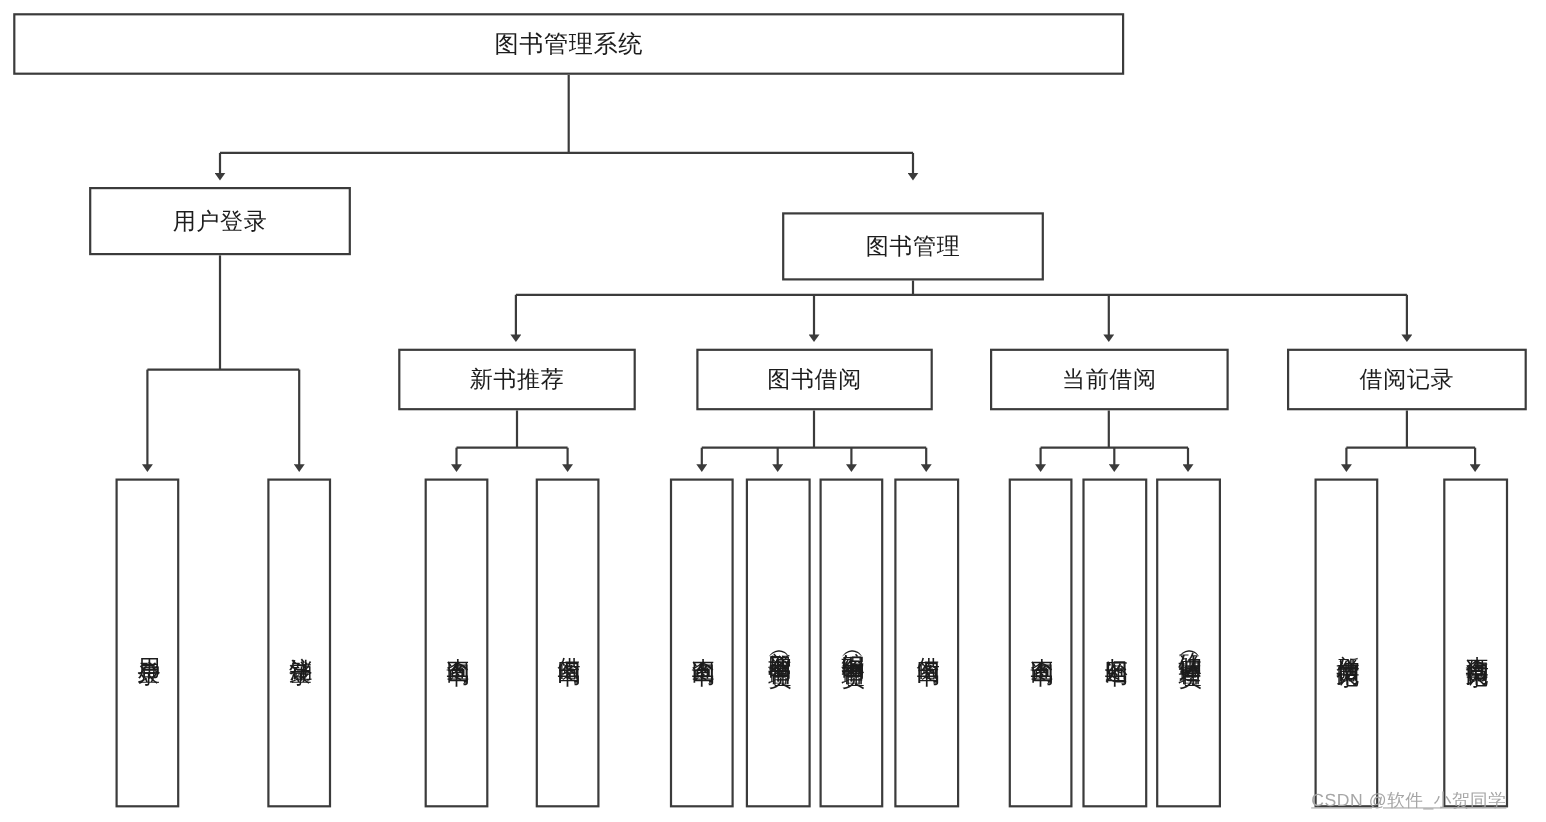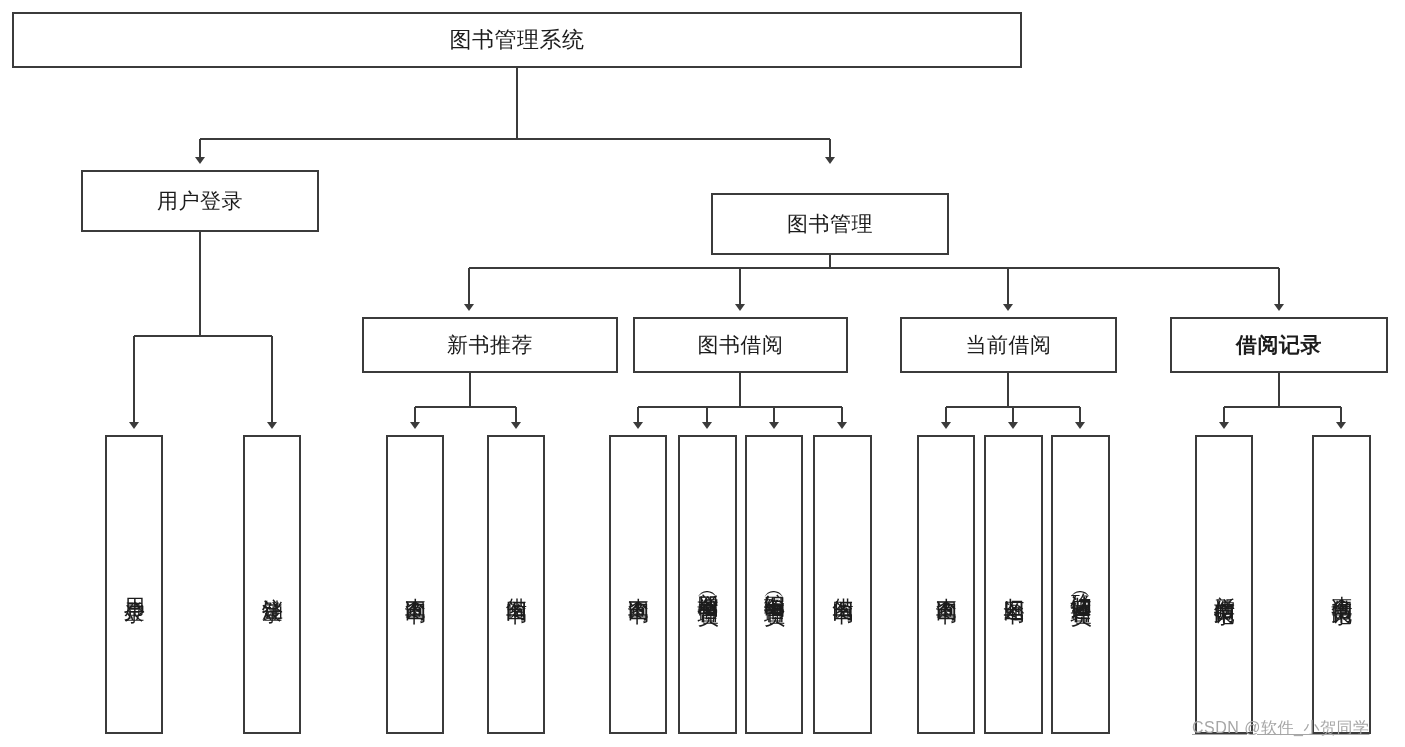--- a/index.html
+++ b/index.html
@@ -127,30 +127,30 @@
     <span>图书管理系统</span>
   </div>
 
   <div class="node h" style="left:81px; top:170px; width:238px; height:62px;">
     <span>用户登录</span>
   </div>
   <div class="node h" style="left:711px; top:170px; width:238px; height:62px;margin-top:23px;">
     <span>图书管理</span>
   </div>
 
-  <div class="node h" style="left:362px; top:317px; width:256px; height:56px;">
+  <div class="node h" style="left:362px; top:317px; width:216px; height:56px;">
     <span>新书推荐</span>
   </div>
   <div class="node h" style="left:633px; top:317px; width:215px; height:56px;">
     <span>图书借阅</span>
   </div>
   <div class="node h" style="left:900px; top:317px; width:217px; height:56px;text-align:center;">
     <span>当前借阅</span>
   </div>
-  <div class="node h" style="left:1170px; top:317px; width:218px; height:56px;font-weight:bold;">
+  <div class="node h" style="left:1170px; top:317px; width:218px; height:56px;">
     <span>借阅记录</span>
   </div>
 
   <div class="node v" style="left:105px; top:435px; width:58px; height:299px;">
     <span class="vtext">用户登录</span>
   </div>
   <div class="node v" style="left:243px; top:435px; width:58px; height:299px;">
     <span class="vtext">注销登录</span>
   </div>
 

